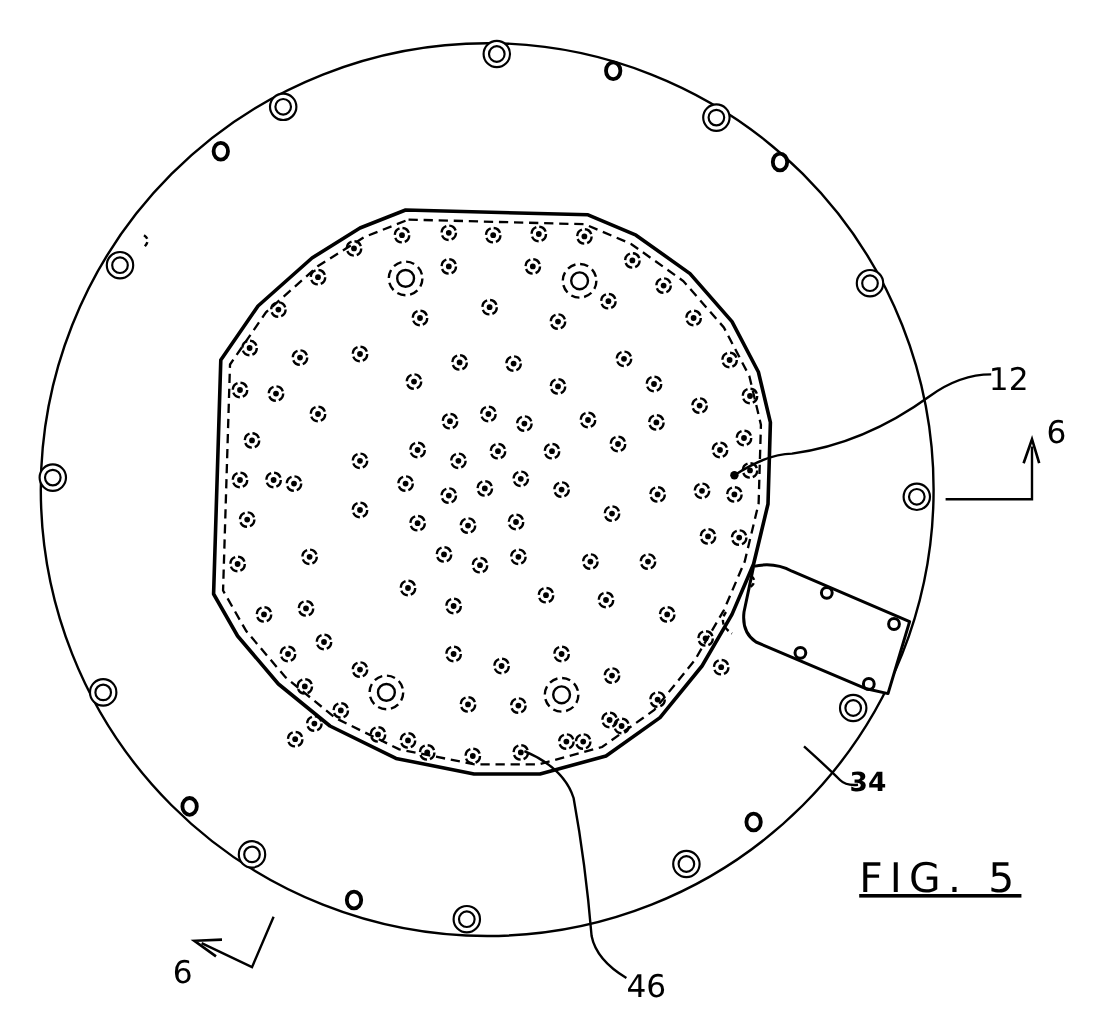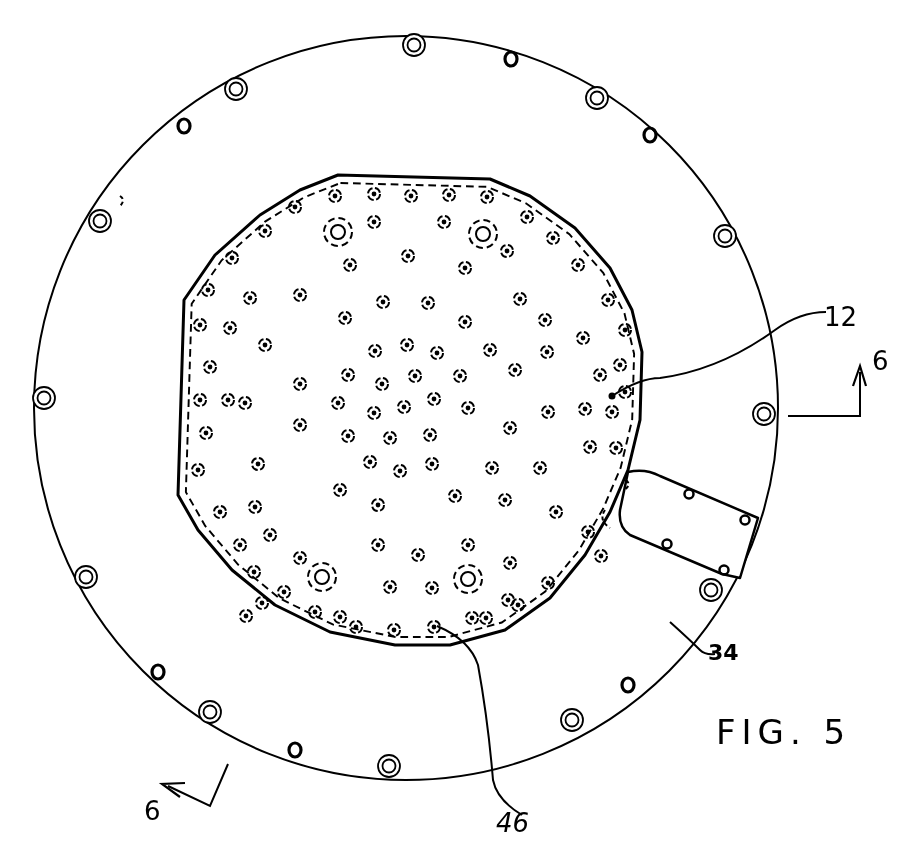--- a/index.html
+++ b/index.html
@@ -533,16 +533,16 @@
   <g id="arrows-group">
       <path d="M 788 416 L 860 416 L 860 372" fill="none" stroke="#000000" stroke-width="2"></path>
       <path d="M 853 386 L 860 366 L 866 386" fill="none" stroke="#000000" stroke-width="2.2"></path>
       <path d="M 228 764 L 210 806 L 168 786" fill="none" stroke="#000000" stroke-width="2"></path>
       <path d="M 185 783 L 162 784 L 180 797" fill="none" stroke="#000000" stroke-width="2.2"></path>
     </g>
 </svg>
 
 <div class="label ref-num" style="left:824px; top:302px;">12</div>
 <div class="label ref-num" style="left:708px; top:640px; font-size:22px;font-weight:bold;">34</div>
-<div class="label ref-num" style="left:496px; top:808px;font-style:italic;">46</div>
+<div class="label ref-num" style="left:522px; top:808px;">46</div>
 <div class="label ref-num" style="left:872px; top:346px;">6</div>
 <div class="label ref-num" style="left:144px; top:796px;">6</div>
-<div class="label fig-title" style="left:716px; top:712px;">FIG. 5</div>
+<div class="label fig-title" style="left:716px; top:712px;text-decoration:underline;">FIG. 5</div>
 
 </body></html>

